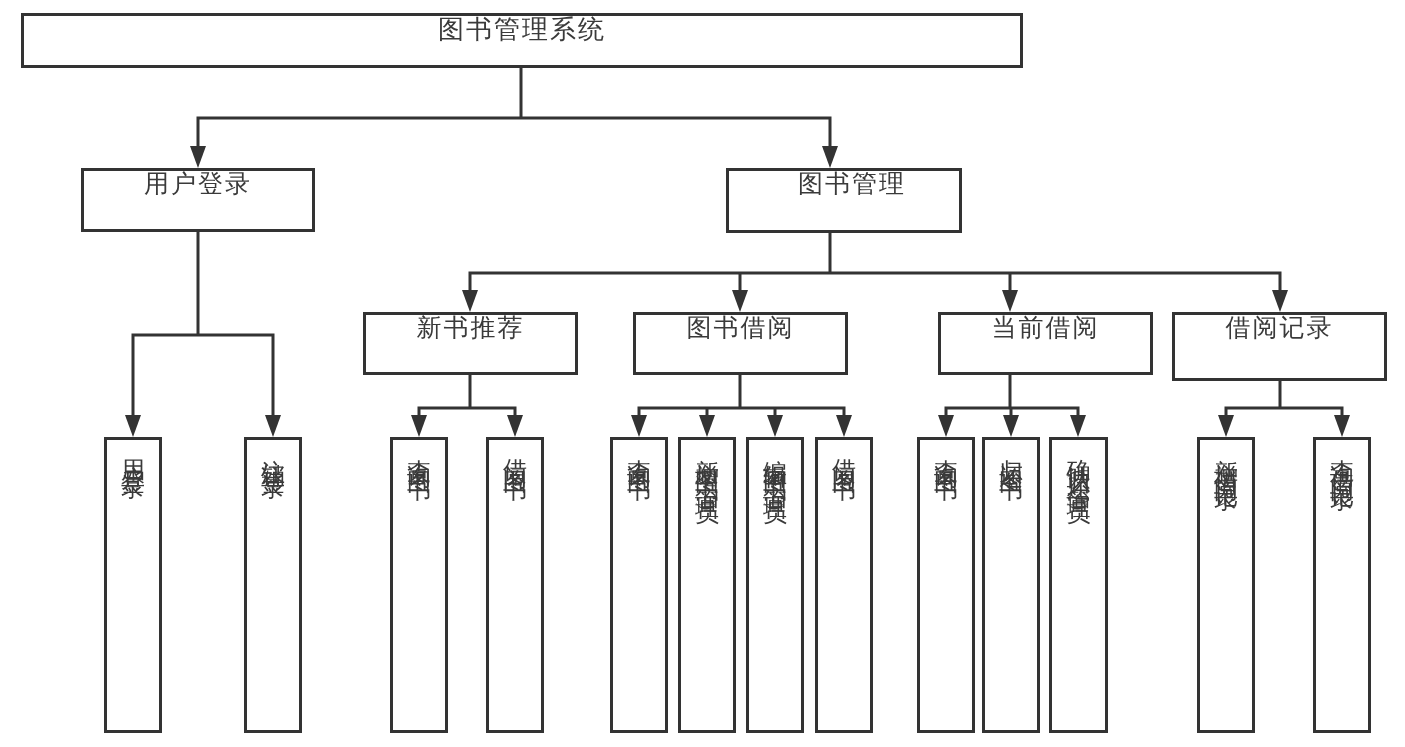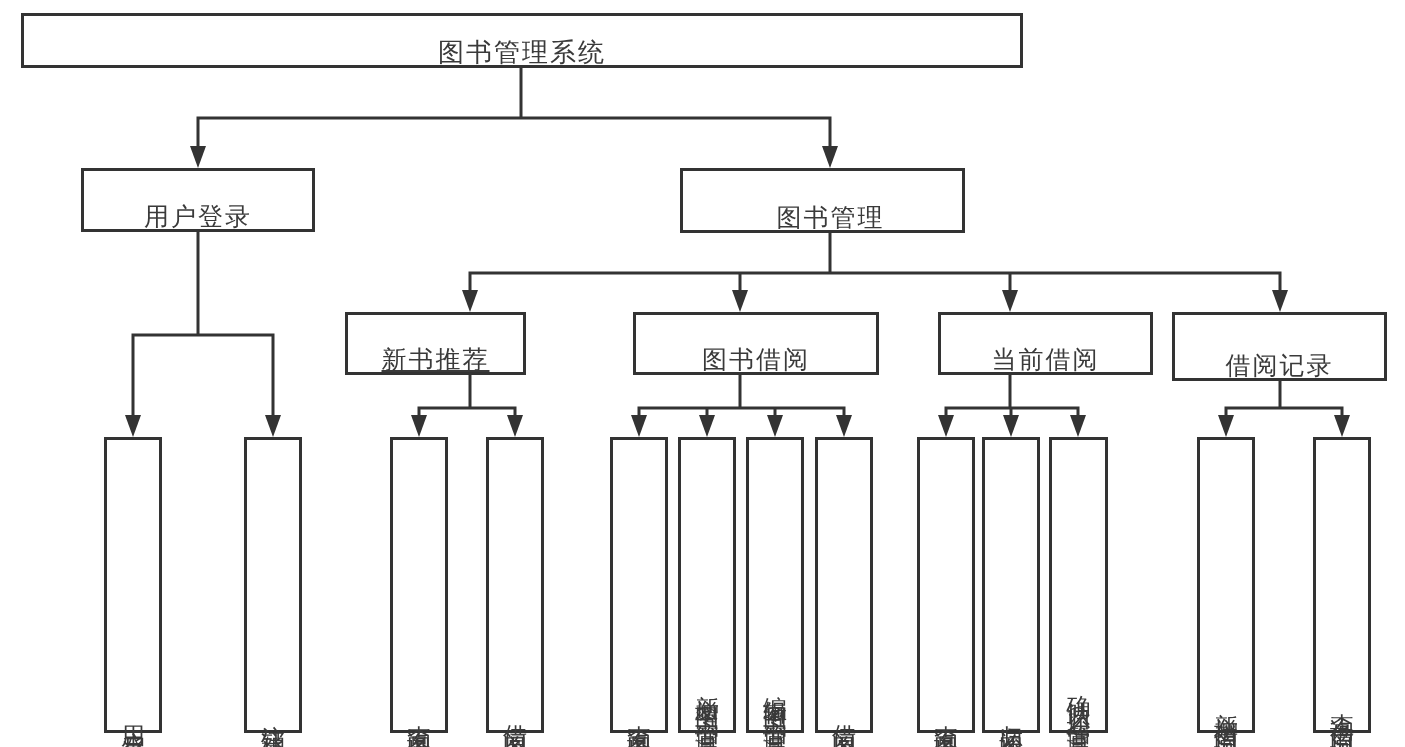--- a/index.html
+++ b/index.html
@@ -17,21 +17,21 @@
     overflow:hidden;
   }
   #connector-layer{position:absolute;left:0;top:0;width:1405px;height:747px;}
   .edge{fill:none;stroke:var(--line-color);stroke-width:3;stroke-linejoin:miter;}
   .arrow{fill:var(--line-color);stroke:none;}
   .box{
     position:absolute;
     box-sizing:border-box;
     border:3px solid var(--line-color);
     background:#ffffff;
-    display:flex;align-items:flex-end;justify-content:center;
+    display:flex;align-items:flex-start;justify-content:center;
     color:var(--text-color);
   }
   .hbox span{
     font-size:25px;letter-spacing:2px;line-height:1;white-space:nowrap;
   }
   .hbox.root span{font-size:26px;}
   .vbox span{
     writing-mode:vertical-rl;
     text-orientation:mixed;
     font-size:24px;
@@ -114,28 +114,28 @@
     </g>
   </svg>
 
   <div class="box hbox root" style="left:21px;top:13px;width:1002px;height:55px;">
     <span>图书管理系统</span>
   </div>
 
   <div class="box hbox" style="left:81px;top:168px;width:234px;height:64px;">
     <span>用户登录</span>
   </div>
-  <div class="box hbox" style="left:680px;top:168px;width:285px;height:65px;padding-left:16px;">
+  <div class="box hbox" style="left:726px;top:168px;width:236px;height:65px;padding-left:16px;">
     <span>图书管理</span>
   </div>
 
-  <div class="box hbox" style="left:345px;top:312px;width:181px;height:63px;text-decoration:underline;">
+  <div class="box hbox" style="left:363px;top:312px;width:215px;height:63px;">
     <span>新书推荐</span>
   </div>
-  <div class="box hbox" style="left:633px;top:312px;width:246px;height:63px;">
+  <div class="box hbox" style="left:633px;top:312px;width:215px;height:63px;">
     <span>图书借阅</span>
   </div>
   <div class="box hbox" style="left:938px;top:312px;width:215px;height:63px;">
     <span>当前借阅</span>
   </div>
   <div class="box hbox" style="left:1172px;top:312px;width:215px;height:69px;">
     <span>借阅记录</span>
   </div>
 
   <div class="box vbox" style="left:104px;top:437px;width:58px;height:296px;">

